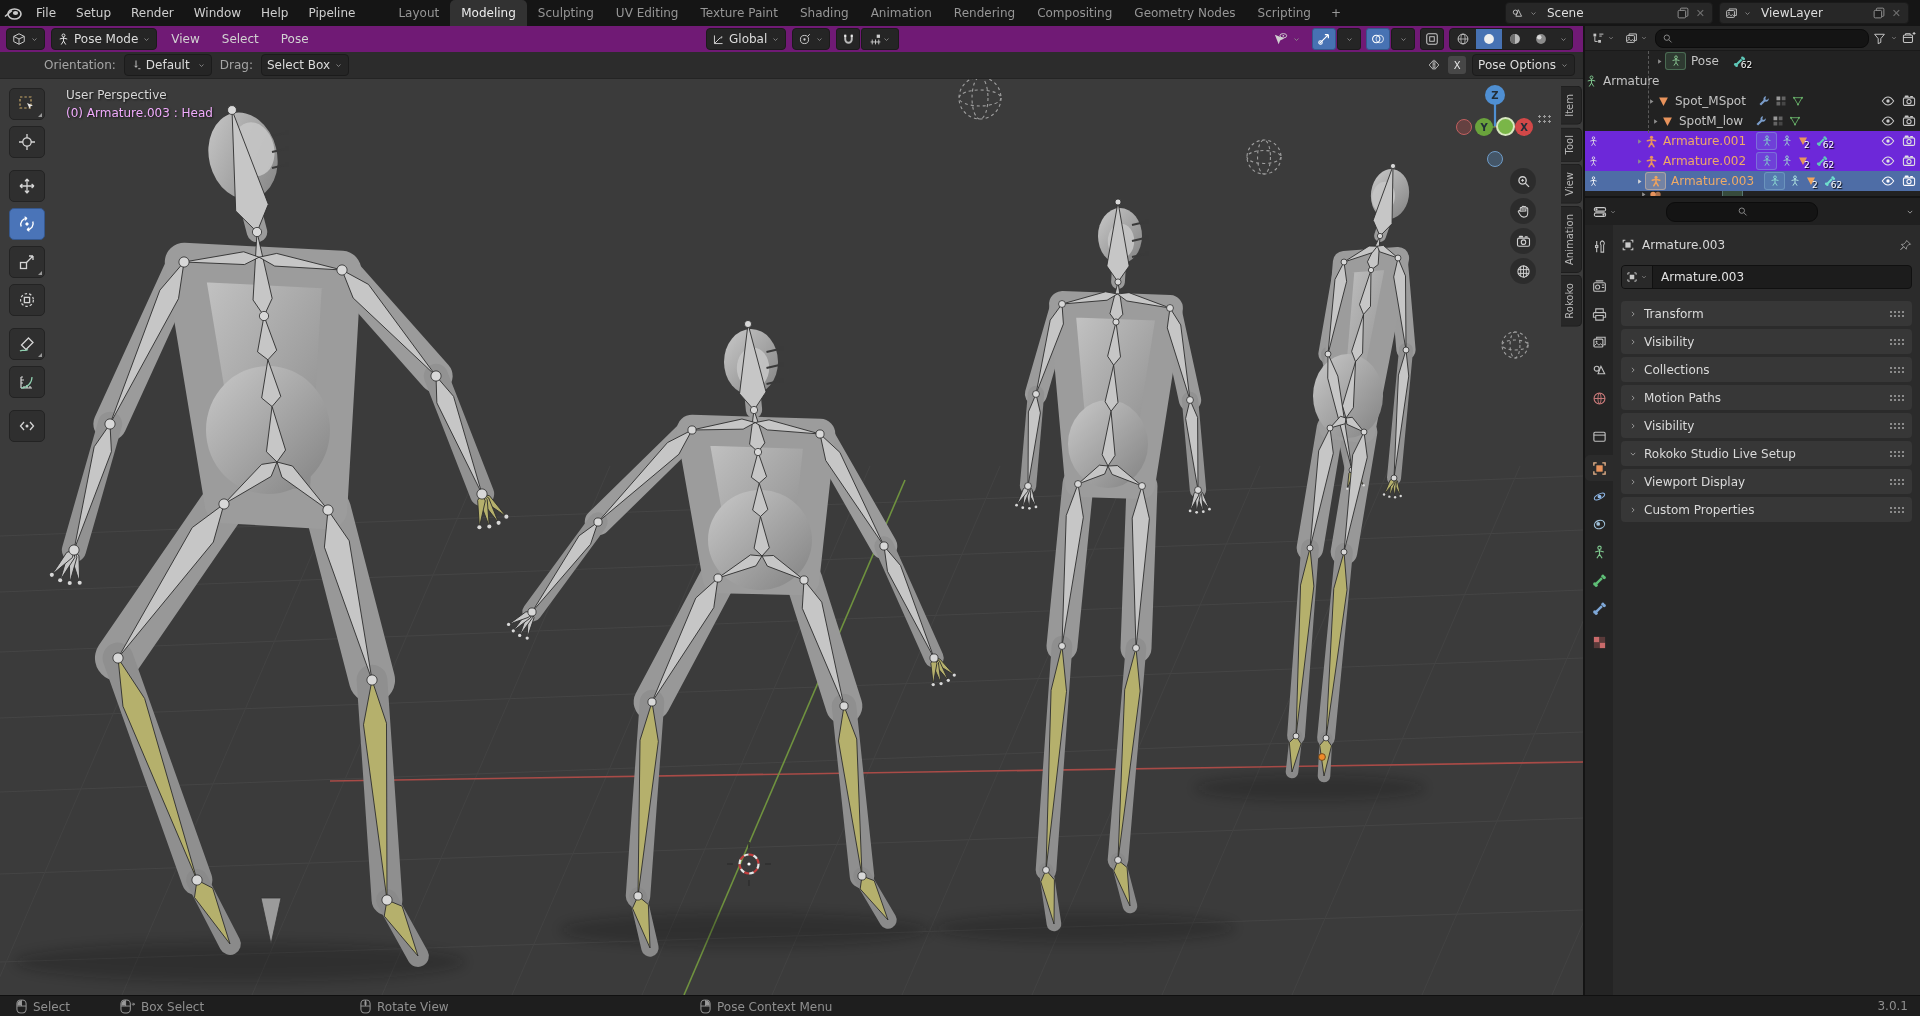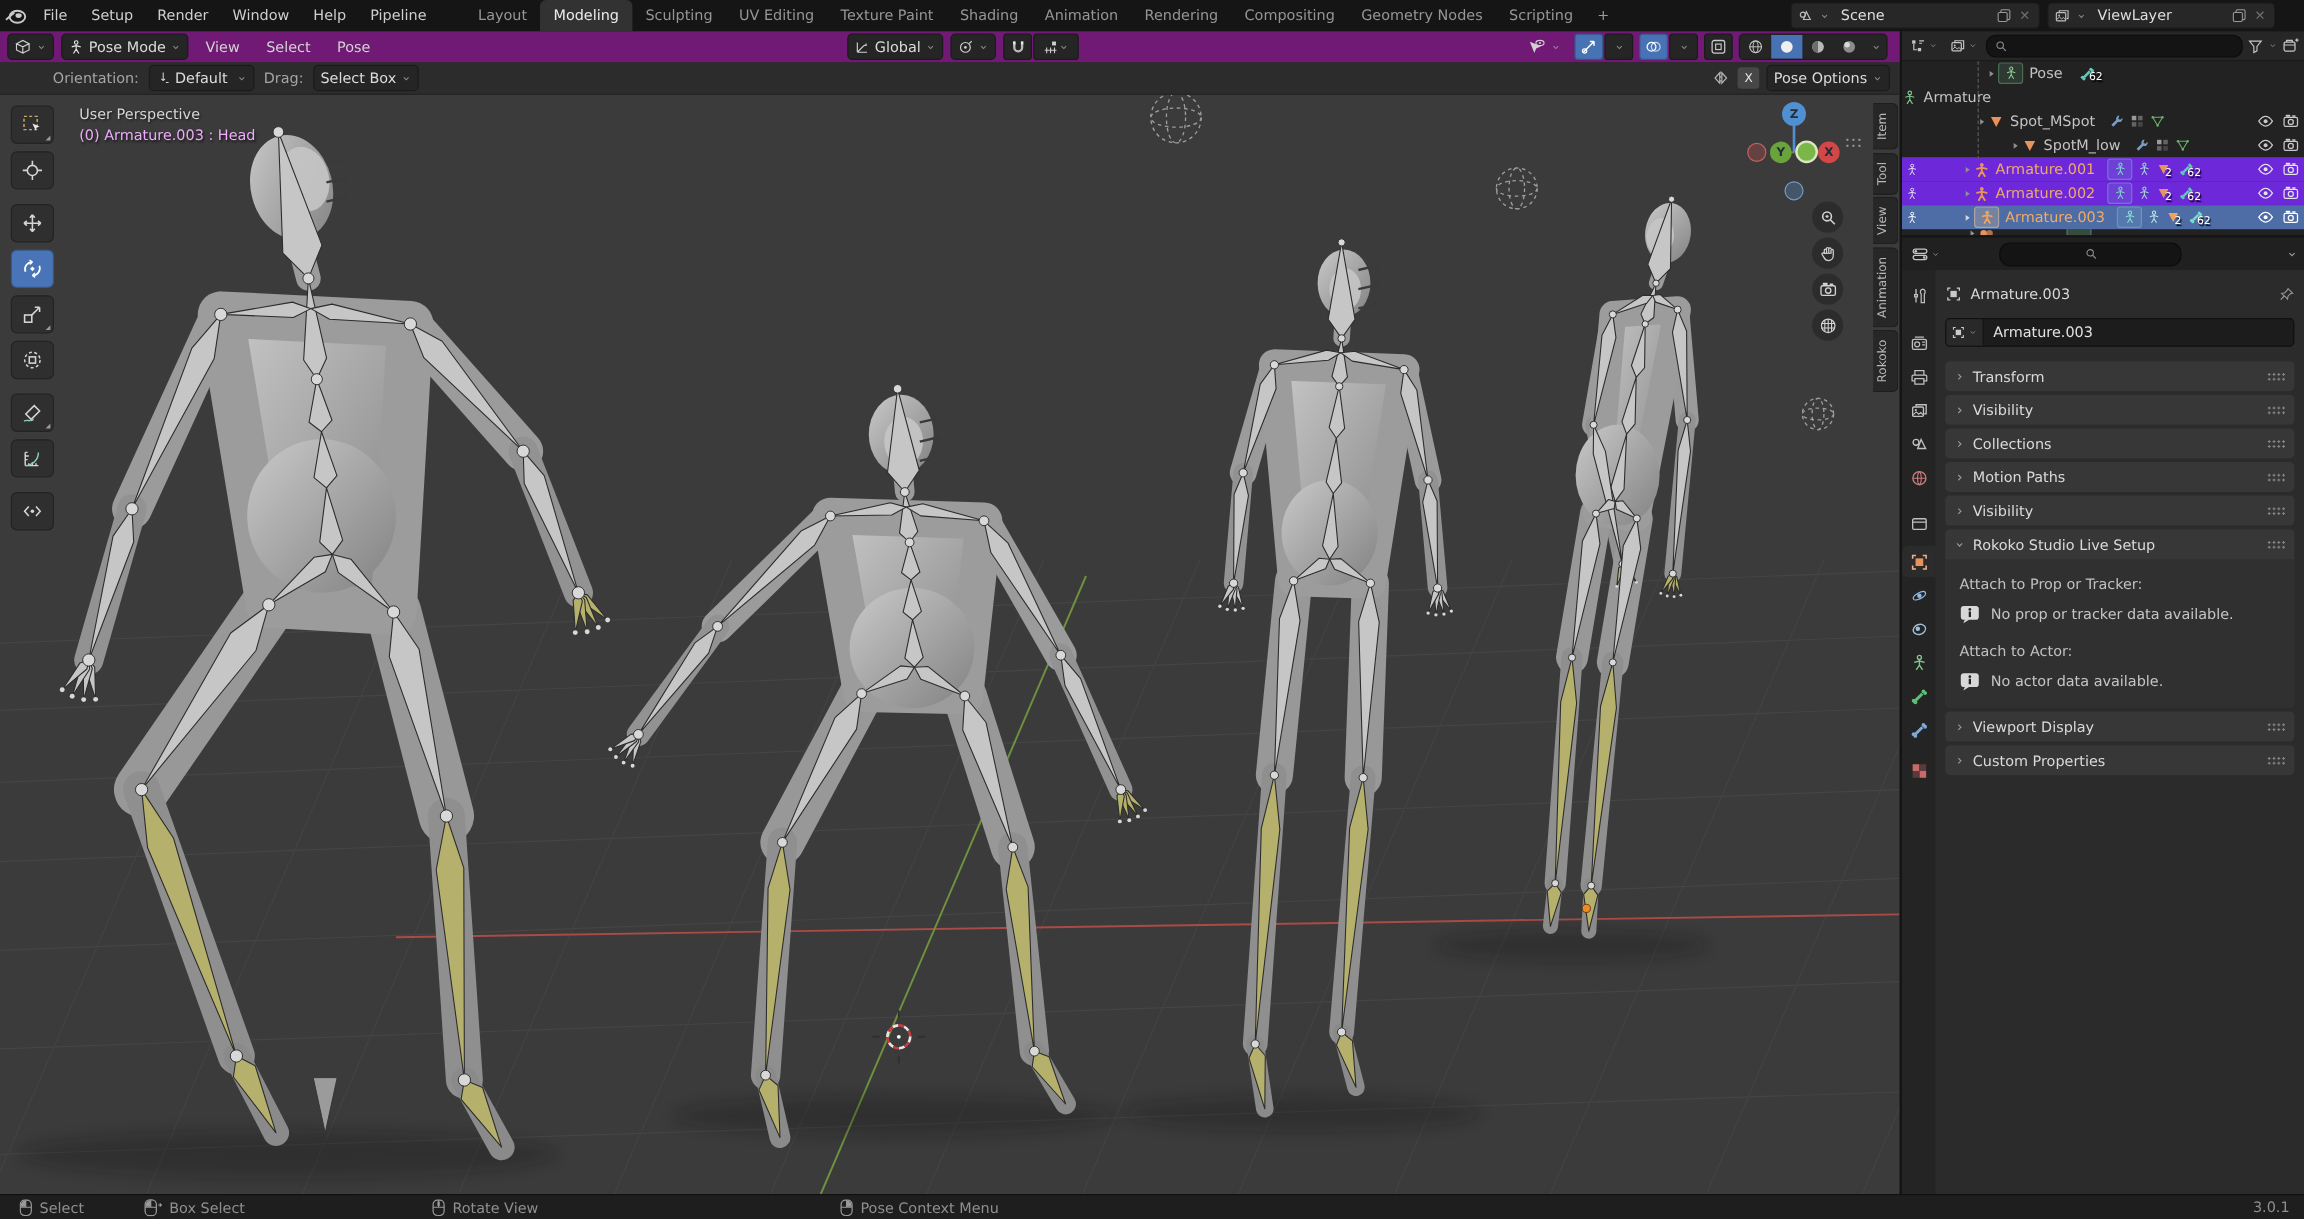--- a/index.html
+++ b/index.html
@@ -9,21 +9,21 @@
   .i{display:inline-block;vertical-align:middle;flex:none}
 
   
   .topbar{position:absolute;left:0;top:0;width:1920px;height:26px;background:#151515;display:flex;align-items:center;z-index:40}
   .logo{width:26px;height:26px;display:flex;align-items:center;justify-content:center}
   .menu-item{padding:0 10px;line-height:26px;color:#cfcfcf;cursor:default}
   .ws-tabs{display:flex;height:26px;margin-left:22px}
   .ws-tab{padding:0 11px;line-height:26px;color:#969696;border-radius:5px 5px 0 0}
   .ws-tab.active{background:#323232;color:#ececec}
   .ws-plus{padding:0 9px;line-height:26px;color:#9a9a9a}
-  .topbar-right{margin-left:auto;display:flex;gap:6px;margin-right:24px;align-items:center}
+  .topbar-right{margin-left:auto;display:flex;gap:6px;margin-right:11px;align-items:center}
   .selector{display:flex;align-items:center;height:20px;background:#272727;border:1px solid #1a1a1a;border-radius:4px;padding:0 5px;gap:5px}
   .selector .val{color:#dedede;padding:0 4px}
   .sel-x{color:#6f6f6f;font-size:11px;padding:0 2px}
 
   
   .vp-header{position:absolute;left:0;top:26px;width:1583px;height:26px;background:#701a75;z-index:30}
   .vp-tools{position:absolute;left:0;top:52px;width:1583px;height:26px;background:#2c2c2c;z-index:30;border-bottom:1px solid #242424}
   .hgroup{position:absolute;top:0;height:26px;display:flex;align-items:center;gap:6px}
   .dd{display:flex;align-items:center;height:20px;background:#252525;border:1px solid #1b1b1b;border-radius:4px;padding:0 5px;gap:4px;color:#dcdcdc}
   .dd.noborder{background:transparent;border-color:transparent}
@@ -999,21 +999,21 @@
         <span class="ol-right">
           <svg class="i" width="14" height="14" viewBox="0 0 16 16" style="color:#c8c8c8">
               <use href="#s-eye"></use>
             </svg>
           <svg class="i" width="14" height="14" viewBox="0 0 16 16" style="color:#c8c8c8">
               <use href="#s-cam"></use>
             </svg>
         </span>
       </div>
 
-      <div class="ol-row" style="padding-left:88px">
+      <div class="ol-row" style="padding-left:64px">
         <span class="ol-caret">
             <svg class="i" width="9" height="9" viewBox="0 0 16 16">
               <use href="#s-caret"></use>
             </svg>
           </span>
         <svg class="i" width="13" height="13" viewBox="0 0 16 16" style="color:#e8935c">
             <use href="#s-trif"></use>
           </svg>
         <span class="lbl">SpotM_low</span>
         <svg class="i" width="12" height="12" viewBox="0 0 16 16" style="color:#7a9cc9;margin-left:12px">
@@ -1361,36 +1361,20 @@
     <div class="panel">
       <div class="panel-h">
           <span class="caret">
             <svg class="i" width="10" height="10" viewBox="0 0 16 16">
               <use href="#s-chev"></use>
             </svg>
           </span>
           <span>Rokoko Studio Live Setup</span>
           <span class="dots"></span>
         </div>
-      <div class="panel-body">
-        <div class="sect-label">Attach to Prop or Tracker:</div>
-        <div class="info-row">
-          <svg class="i" width="17" height="16" viewBox="0 0 17 16" style="color:#d8d8d8">
-              <use href="#s-info"></use>
-            </svg>
-          <span>No prop or tracker data available.</span>
-        </div>
-        <div class="sect-label">Attach to Actor:</div>
-        <div class="info-row" style="margin-bottom:2px">
-          <svg class="i" width="17" height="16" viewBox="0 0 17 16" style="color:#d8d8d8">
-              <use href="#s-info"></use>
-            </svg>
-          <span>No actor data available.</span>
-        </div>
-      </div>
     </div>
 
     <div class="panel">
       <div class="panel-h">
           <span class="caret">
             <svg class="i" width="10" height="10" viewBox="0 0 16 16" style="transform:rotate(-90deg)">
               <use href="#s-chev"></use>
             </svg>
           </span>
           <span>Viewport Display</span>

